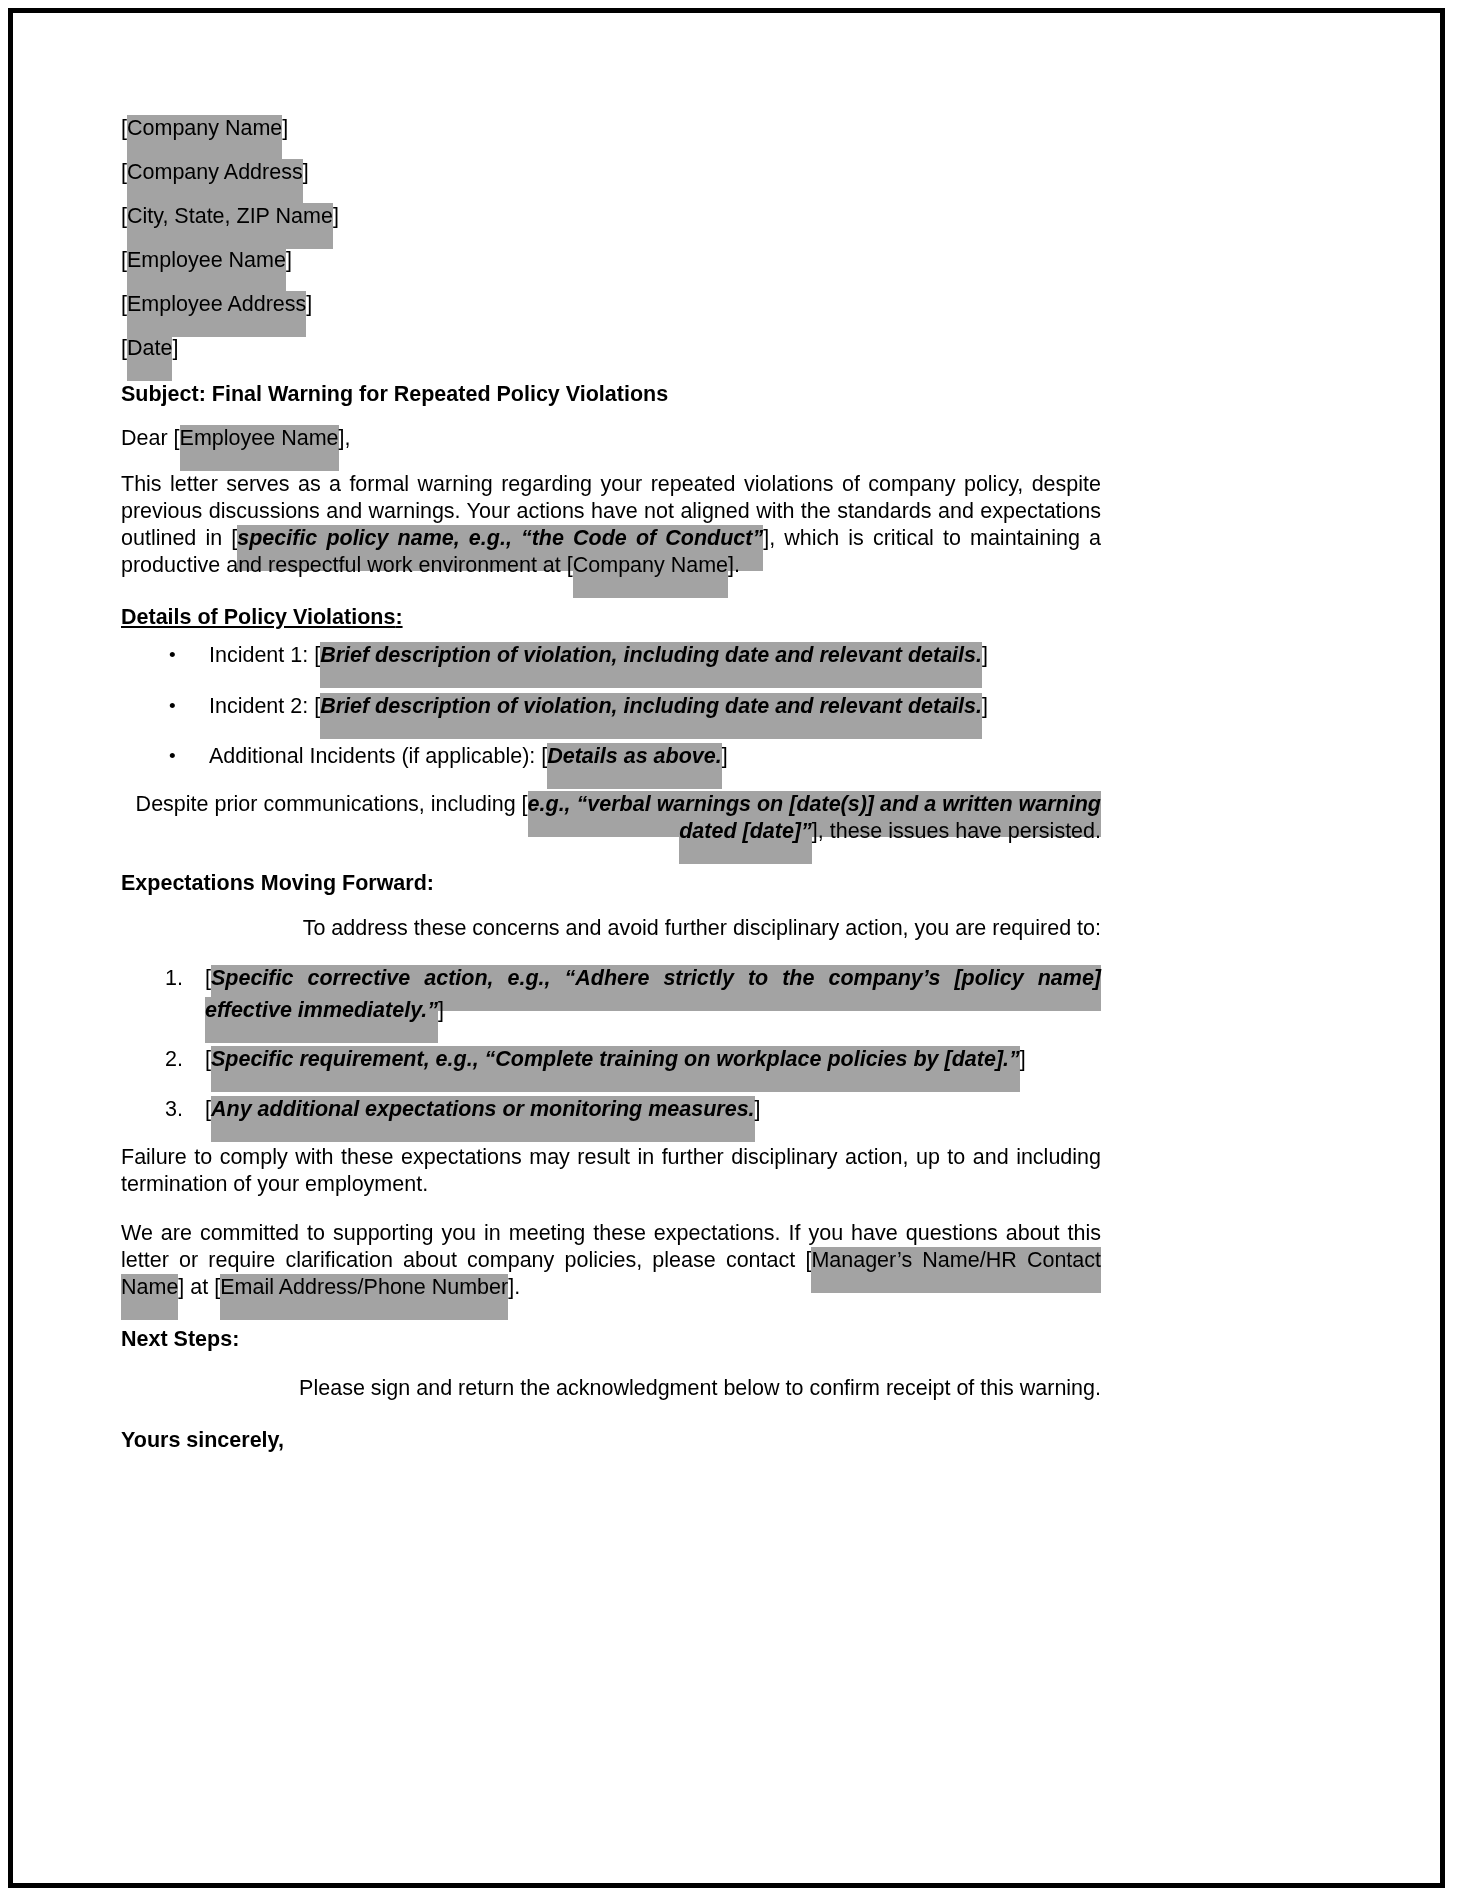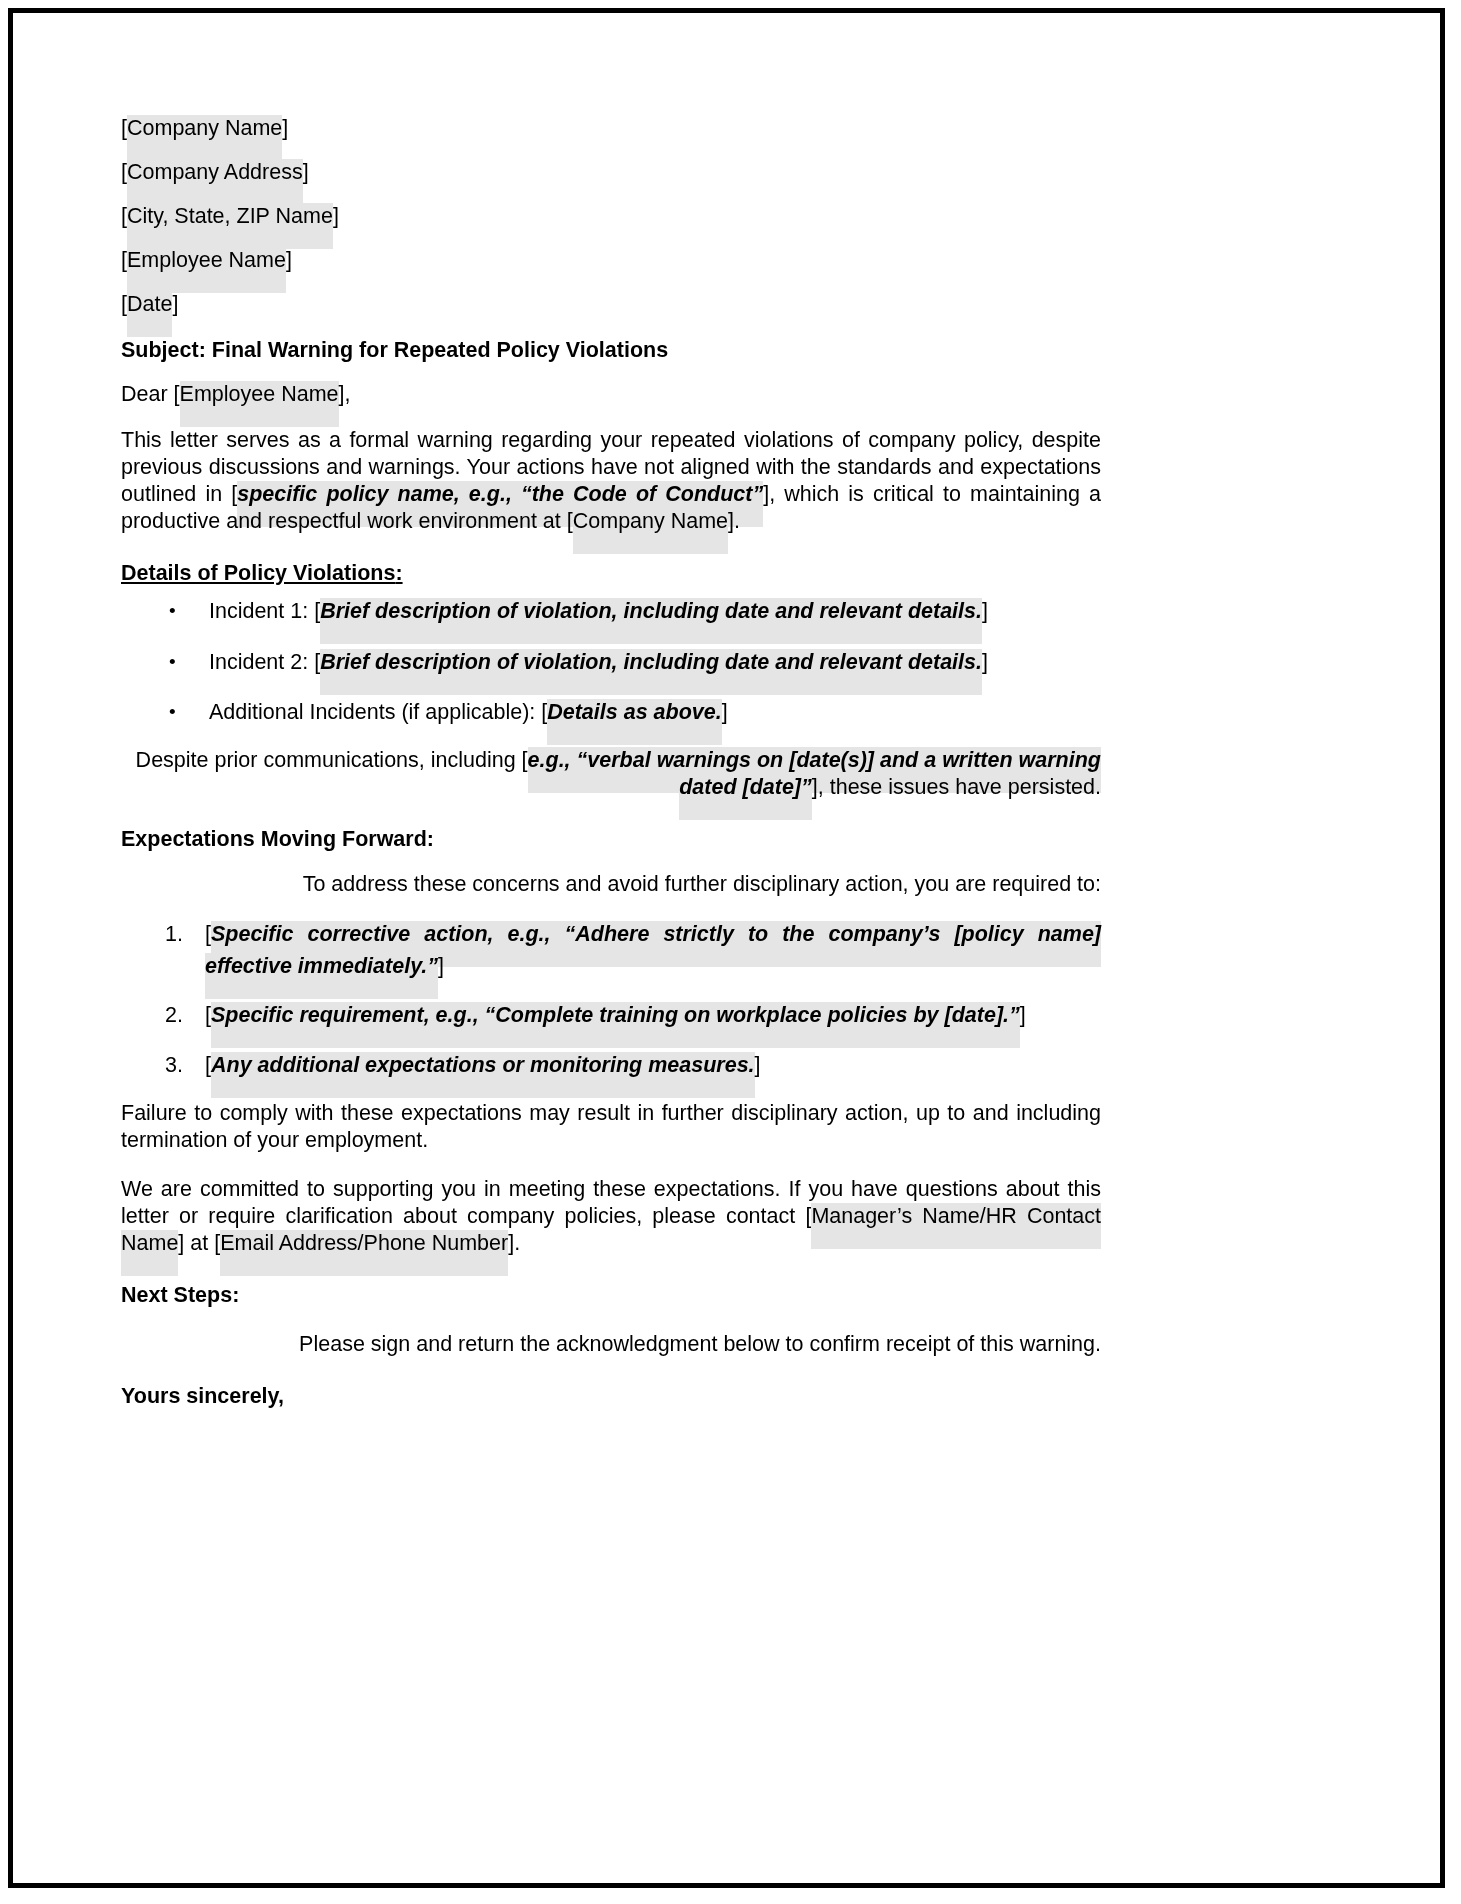--- a/index.html
+++ b/index.html
@@ -99,21 +99,21 @@
   }
   ul.bullets li .marker { left: 48px; font-size: 19px; }
   ol.numbers li { padding-left: 84px; }
   ol.numbers li .marker { left: 44px; }
 
   ul.bullets li.nowrap, ol.numbers li.nowrap { text-align: left; }
 
   
   
   .hl {
-    background-color: #e5e5e5;
+    background-color: #a3a3a3;
     box-decoration-break: clone;
     -webkit-box-decoration-break: clone;
     padding-top: 1px;
     padding-bottom: 21px;
   }
   .it { font-style: italic; font-weight: bold; }
 </style>
 </head>
 <body>
 
@@ -121,20 +121,21 @@
   <div class="doc-body">
 
     <div class="p head-line"><span>[</span><span class="hl">Company Name</span><span>]</span></div>
 
     <div class="p head-line"><span>[</span><span class="hl">Company Address</span><span>]</span></div>
 
     <div class="p head-line"><span>[</span><span class="hl">City, State, ZIP Name</span><span>]</span></div>
 
     <div class="p head-line"><span>[</span><span class="hl">Employee Name</span><span>]</span></div>
 
+    <div class="p head-line"><span>[</span><span class="hl">Employee Address</span><span>]</span></div>
 
     <div class="p head-line"><span>[</span><span class="hl">Date</span><span>]</span></div>
 
     <div class="p subject">Subject: Final Warning for Repeated Policy Violations</div>
 
     <div class="p salutation"><span>Dear [</span><span class="hl">Employee Name</span><span>],</span></div>
 
     <div class="p body-p" style="margin-bottom:22px;"><span>This letter serves as a formal warning regarding your repeated violations of company policy, despite previous discussions and warnings. Your actions have not aligned with the standards and expectations outlined in [</span><span class="hl it">specific policy name, e.g., “the Code of Conduct”</span><span>], which is critical to maintaining a productive and respectful work environment at [</span><span class="hl">Company Name</span><span>].</span></div>
 
     <div class="p section-head" style="margin-bottom:6px;text-decoration:underline;"><span>Details of Policy Violations</span><span class="plain">:</span></div>

